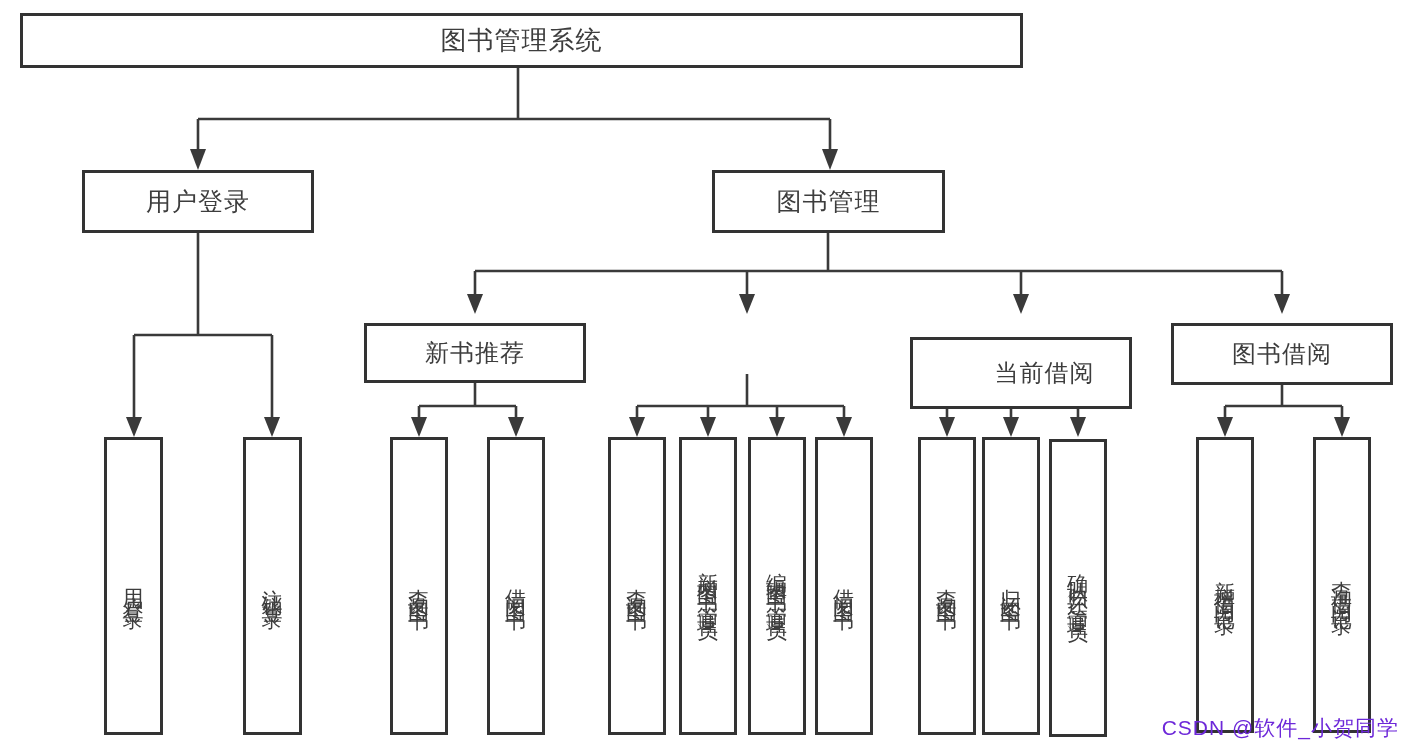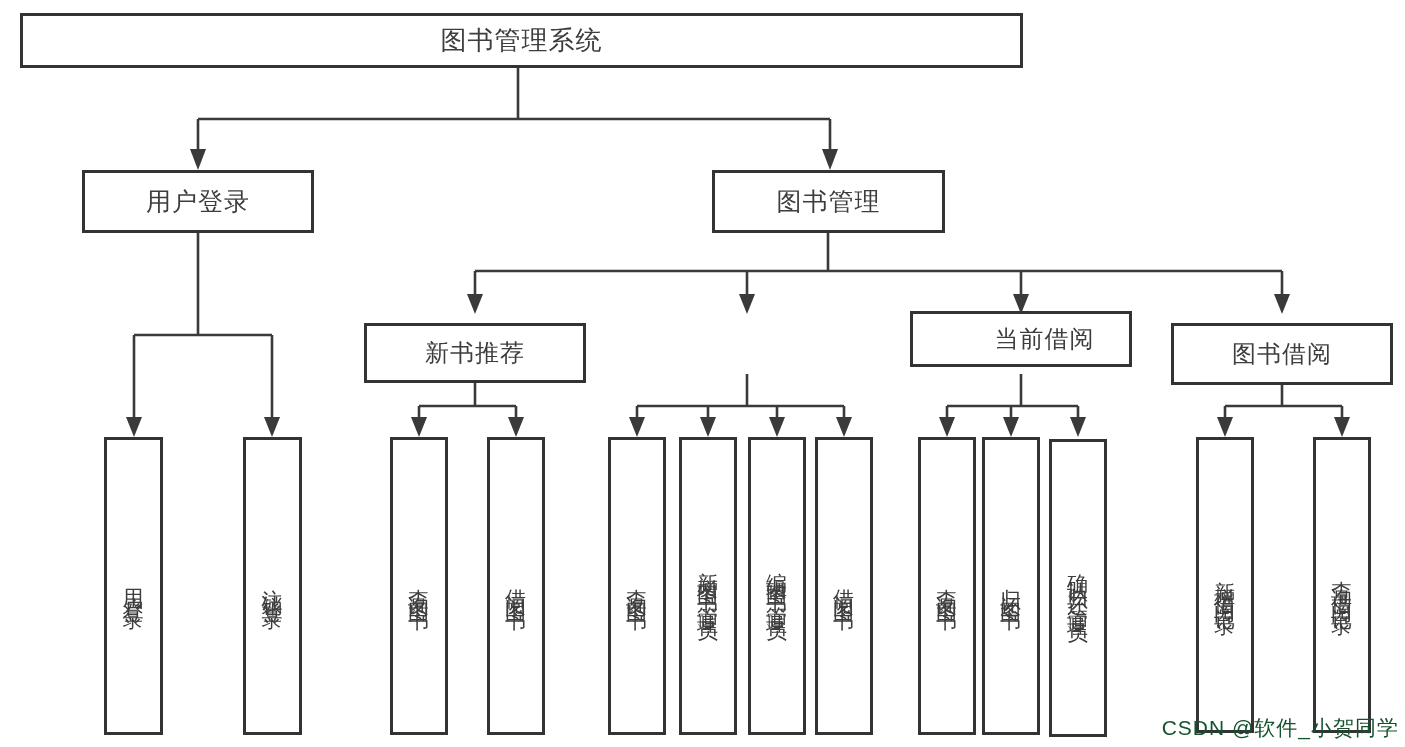--- a/index.html
+++ b/index.html
@@ -37,21 +37,21 @@
     text-orientation: mixed;
     letter-spacing: 7px;
     line-height: 1.1;
     white-space: nowrap;
   }
   .watermark {
     position: absolute;
     top: 714px;
     right: 6px;
     font-size: 21px;
-    color: #14532d;
+    color: #6d28d9;
     z-index: 3;
     letter-spacing: 1px;
   }
 </style>
 </head>
 <body>
 
 <div class="canvas">
 
   <svg class="connectors" viewBox="0 0 1405 747" xmlns="http://www.w3.org/2000/svg" aria-hidden="true">
@@ -100,21 +100,21 @@
   <div class="node lvl2" style="left:82px; top:170px; width:232px; height:63px;">
     <span>用户登录</span>
   </div>
   <div class="node lvl2" style="left:712px; top:170px; width:233px; height:63px;font-family:Liberation Serif, serif;">
     <span>图书管理</span>
   </div>
 
   <div class="node lvl3" style="left:364px; top:314px; width:222px; height:60px;">
     <span>新书推荐</span>
   </div>
-  <div class="node lvl3" style="left:910px; top:302px; width:222px; height:56px;padding-left:47px;">
+  <div class="node lvl3" style="left:910px; top:328px; width:222px; height:72px;padding-left:47px;">
     <span>当前借阅</span>
   </div>
   <div class="node lvl3" style="left:1171px; top:314px; width:222px; height:62px;">
     <span>图书借阅</span>
   </div>
 
   <div class="node leaf" style="left:104px; top:437px; width:59px; height:298px;">
     <span class="vtext">用户登录</span>
   </div>
   <div class="node leaf" style="left:243px; top:437px; width:59px; height:298px;">

